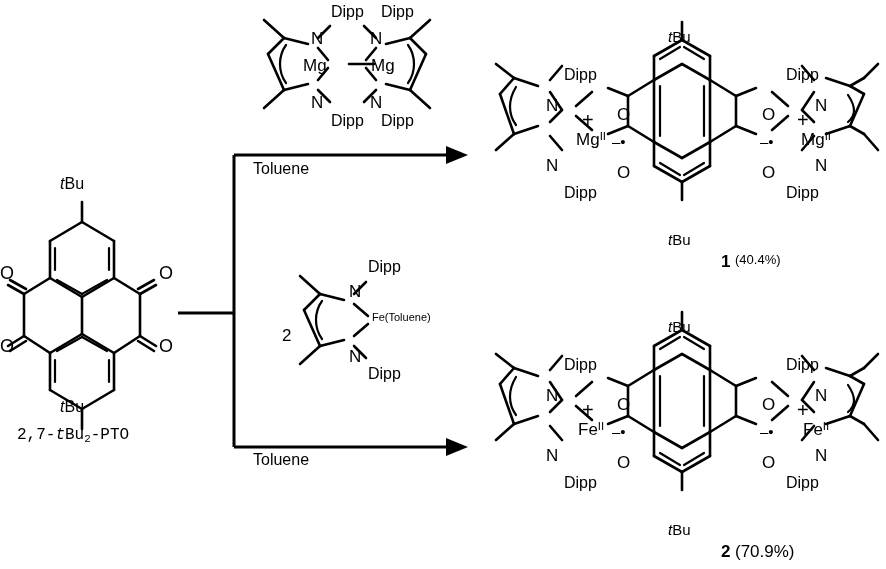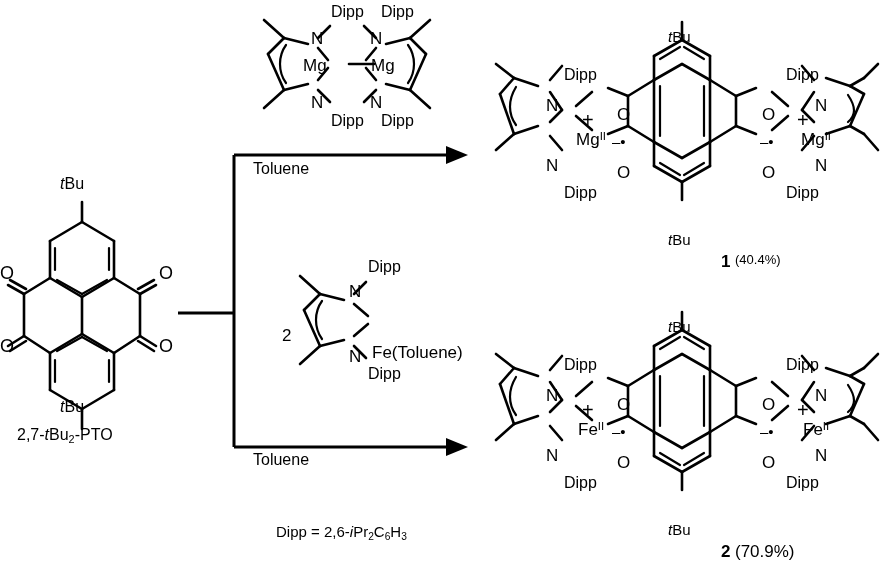--- a/index.html
+++ b/index.html
@@ -88,21 +88,21 @@
       <path d="M140,166 L156,176"></path>
       <path d="M138,171 L154,181"></path>
     </g>
   </svg>
   <div class="lbl" style="left:60px; top:176px; font-size:16px;"><span class="ital">t</span>Bu</div>
   <div class="lbl" style="left:60px; top:399px; font-size:16px;"><span class="ital">t</span>Bu</div>
   <div class="lbl" style="left:0px; top:264px; font-size:18px;">O</div>
   <div class="lbl" style="left:0px; top:337px; font-size:18px;">O</div>
   <div class="lbl" style="left:159px; top:264px; font-size:18px;">O</div>
   <div class="lbl" style="left:159px; top:337px; font-size:18px;">O</div>
-  <div class="lbl" style="left:17px; top:427px; font-size:16px;">2,7-<span class="ital">t</span>Bu<sub>2</sub>-PTO</div>
+  <div class="lbl" style="left:17px; top:427px; font-size:16px;font-family:Liberation Mono, monospace;">2,7-<span class="ital">t</span>Bu<sub>2</sub>-PTO</div>
 
   <svg class="sv" width="290" height="330" style="left:178px; top:145px;">
     <g stroke="#000" stroke-width="3" fill="none">
 
       <path d="M0,168 L56,168"></path>
 
       <path d="M56,10 L56,302"></path>
 
       <path d="M56,10 L272,10"></path>
 
@@ -169,25 +169,24 @@
       <path d="M54,39 C46,50 46,66 54,77" stroke-width="2.2"></path>
       <path d="M86,42 L100,54"></path>
       <path d="M86,74 L100,62"></path>
       <path d="M86,32 L98,20"></path>
       <path d="M86,84 L98,96"></path>
     </g>
   </svg>
   <div class="lbl" style="left:282px; top:327px; font-size:17px;">2</div>
   <div class="lbl" style="left:349px; top:283px; font-size:17px;">N</div>
   <div class="lbl" style="left:349px; top:348px; font-size:17px;">N</div>
-  <div class="lbl" style="left:372px; top:344px; font-size:17px;">Fe(Toluene)</div>
+  <div class="lbl" style="left:372px; top:312px; font-size:11px;">Fe(Toluene)</div>
   <div class="lbl" style="left:368px; top:259px; font-size:16px;">Dipp</div>
   <div class="lbl" style="left:368px; top:366px; font-size:16px;">Dipp</div>
 
-  <div class="lbl" style="left:276px; top:524px; font-size:15px;">Dipp = 2,6-<span class="ital">i</span>Pr<sub>2</sub>C<sub>6</sub>H<sub>3</sub></div>
 
   <svg class="sv" width="400" height="260" style="left:482px; top:10px;">
     <g stroke="#000" stroke-width="2.6" fill="none" stroke-linecap="round">
 
       <path d="M32,68 L14,54"></path>
       <path d="M32,68 L18,84"></path>
       <path d="M18,84 L32,124"></path>
       <path d="M32,124 L14,140"></path>
       <path d="M32,68 L56,76"></path>
       <path d="M32,124 L56,116"></path>

